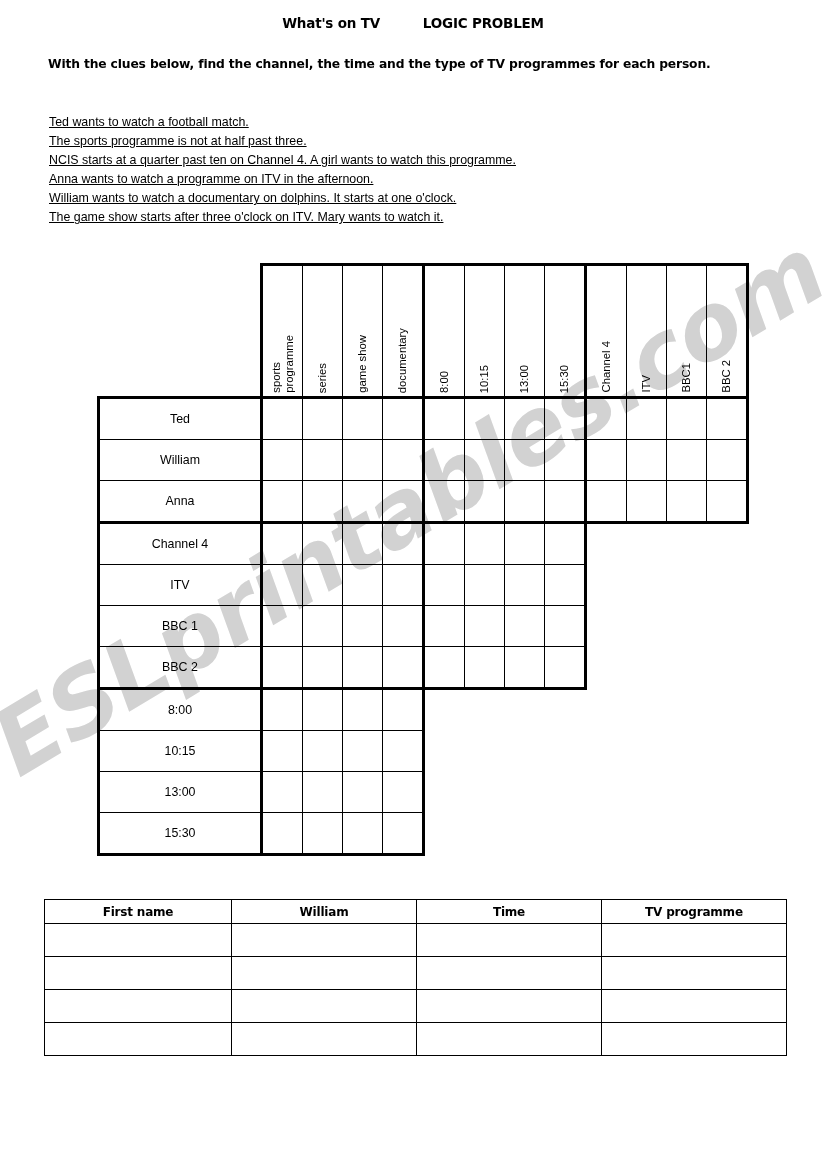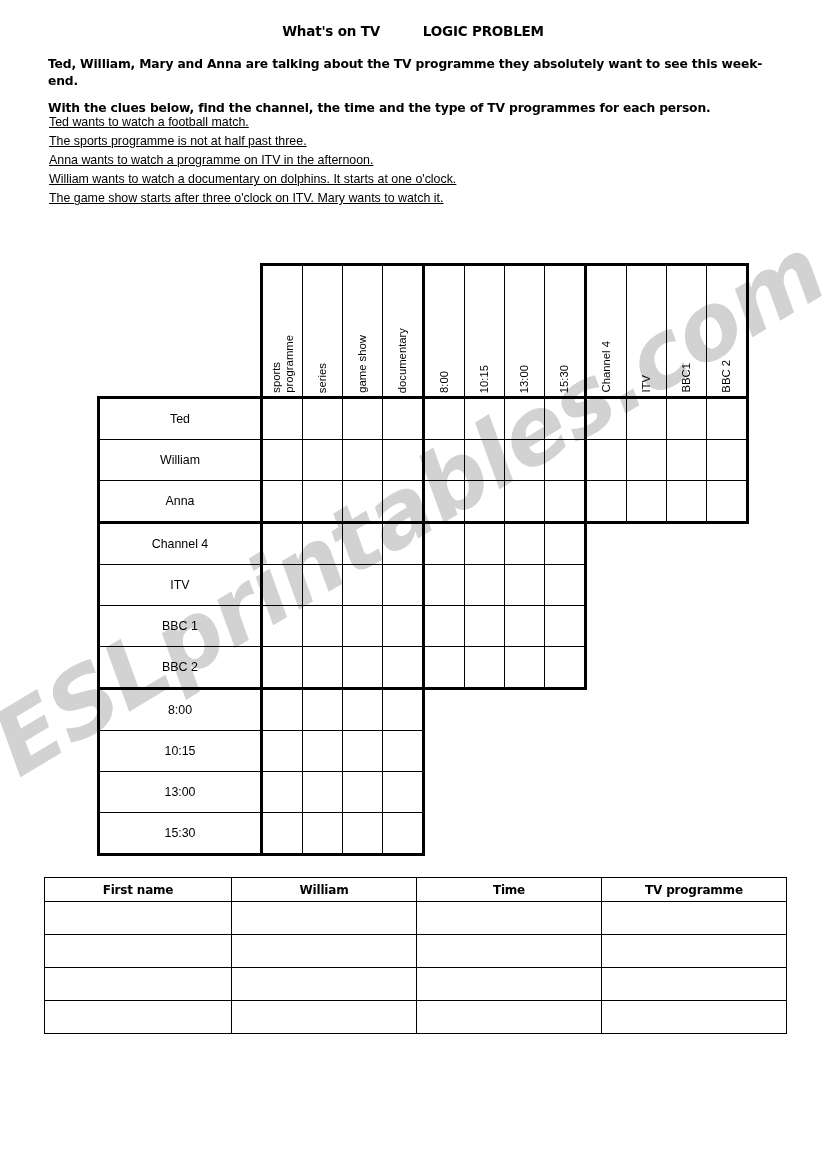--- a/index.html
+++ b/index.html
@@ -38,21 +38,21 @@
     white-space: nowrap;
     transform: rotate(-31deg);
     transform-origin: left bottom;
     letter-spacing: -1px;
   }
 
   
   #title-bar {
     position: absolute;
     left: 0;
-    top: 22px;
+    top: 14px;
     width: 826px;
     text-align: center;
     z-index: 10;
   }
   #title-bar .t1 {
     font-family: "DejaVu Sans", sans-serif;
     font-size: 13.5px;
     font-weight: bold;
     letter-spacing: -0.2px;
   }
@@ -152,21 +152,21 @@
   
   .bt-thick { border-top: 3px solid #000 !important; }
   .bb-thick { border-bottom: 3px solid #000 !important; }
   .bl-thick { border-left: 3px solid #000 !important; }
   .br-thick { border-right: 3px solid #000 !important; }
 
   
   #answer-table {
     position: absolute;
     left: 44px;
-    top: 877px;
+    top: 899px;
     z-index: 10;
   }
   #answer-table table {
     border-collapse: collapse;
     table-layout: fixed;
     width: 738px;
   }
   #answer-table th, #answer-table td {
     border: 1px solid #000;
     padding: 0;
@@ -192,27 +192,27 @@
   <div class="wm-text">ESLprintables.com</div>
 </div>
 
 <div id="title-bar">
   <span class="t1">What's on TV</span>
   <span class="gap"></span>
   <span class="t1">LOGIC PROBLEM</span>
 </div>
 
 <div id="intro">
-  <p>Ted, William, Mary and Anna are talking about the TV programme they absolutely want to see this week-end.</p>
   <p>With the clues below, find the channel, the time and the type of TV programmes for each person.</p>
 </div>
 
 <div id="clues">
     <div class="clue">Ted  wants to watch a football match.</div>
     <div class="clue">The sports programme is not at half past three.</div>
+    <div class="clue">NCIS starts at a quarter past ten on Channel 4. A girl wants to watch this programme.</div>
     <div class="clue">Anna wants to watch a programme on ITV in the afternoon.</div>
     <div class="clue">William wants to watch a documentary on dolphins. It starts at one o'clock.</div>
     <div class="clue">The game show starts after three o'clock on ITV. Mary wants to watch it.</div>
   </div>
 
 <div id="logic-grid">
   <table class="grid-table">
     <tbody id="grid-body">
         <tr>
           <td class="blank col-label"></td>

